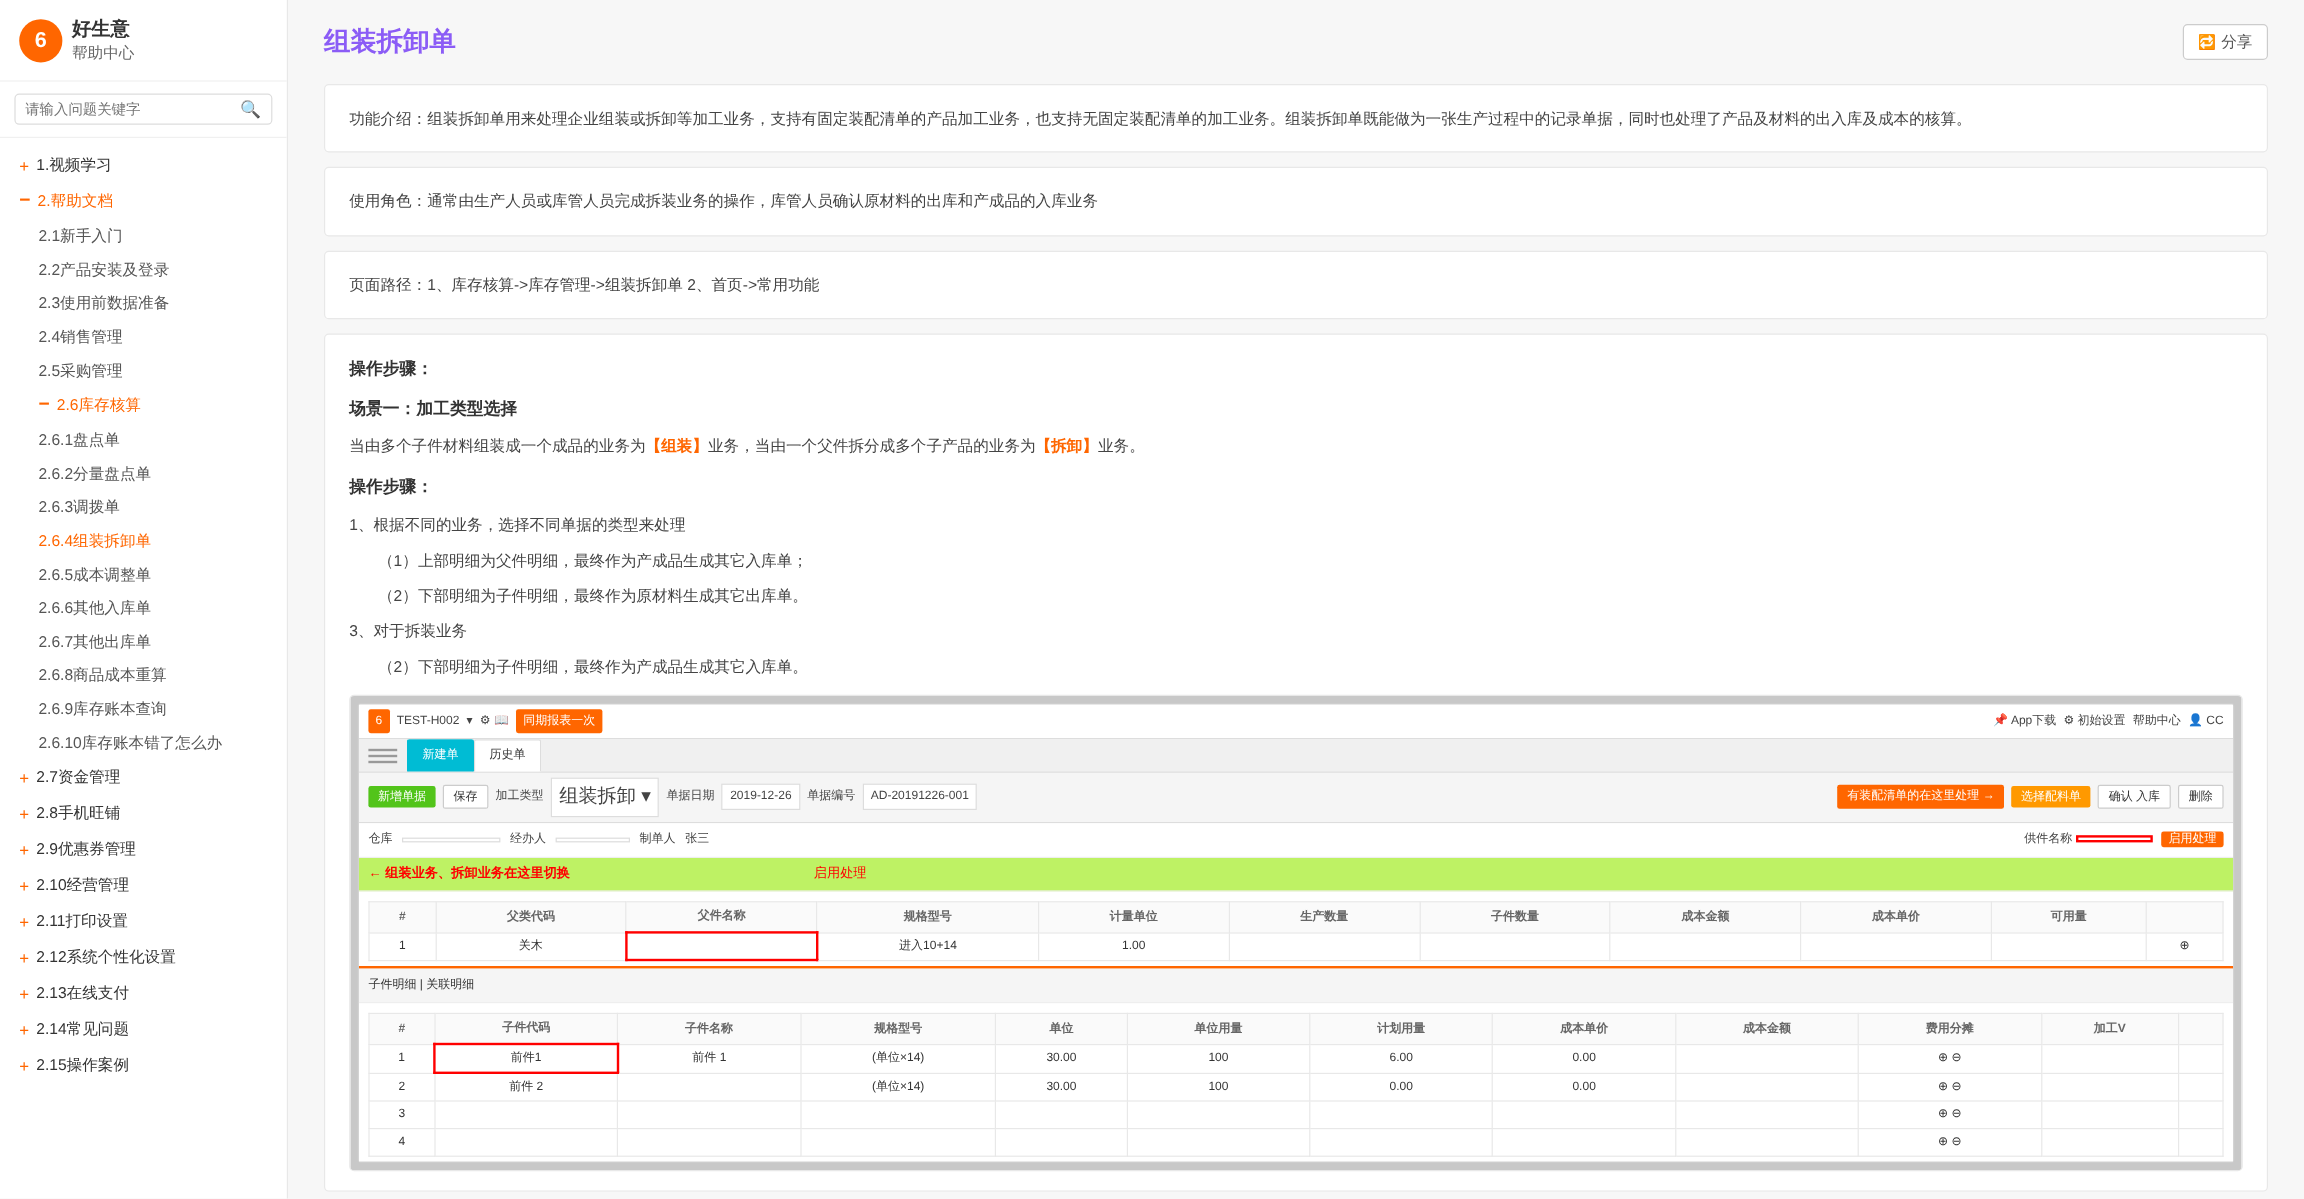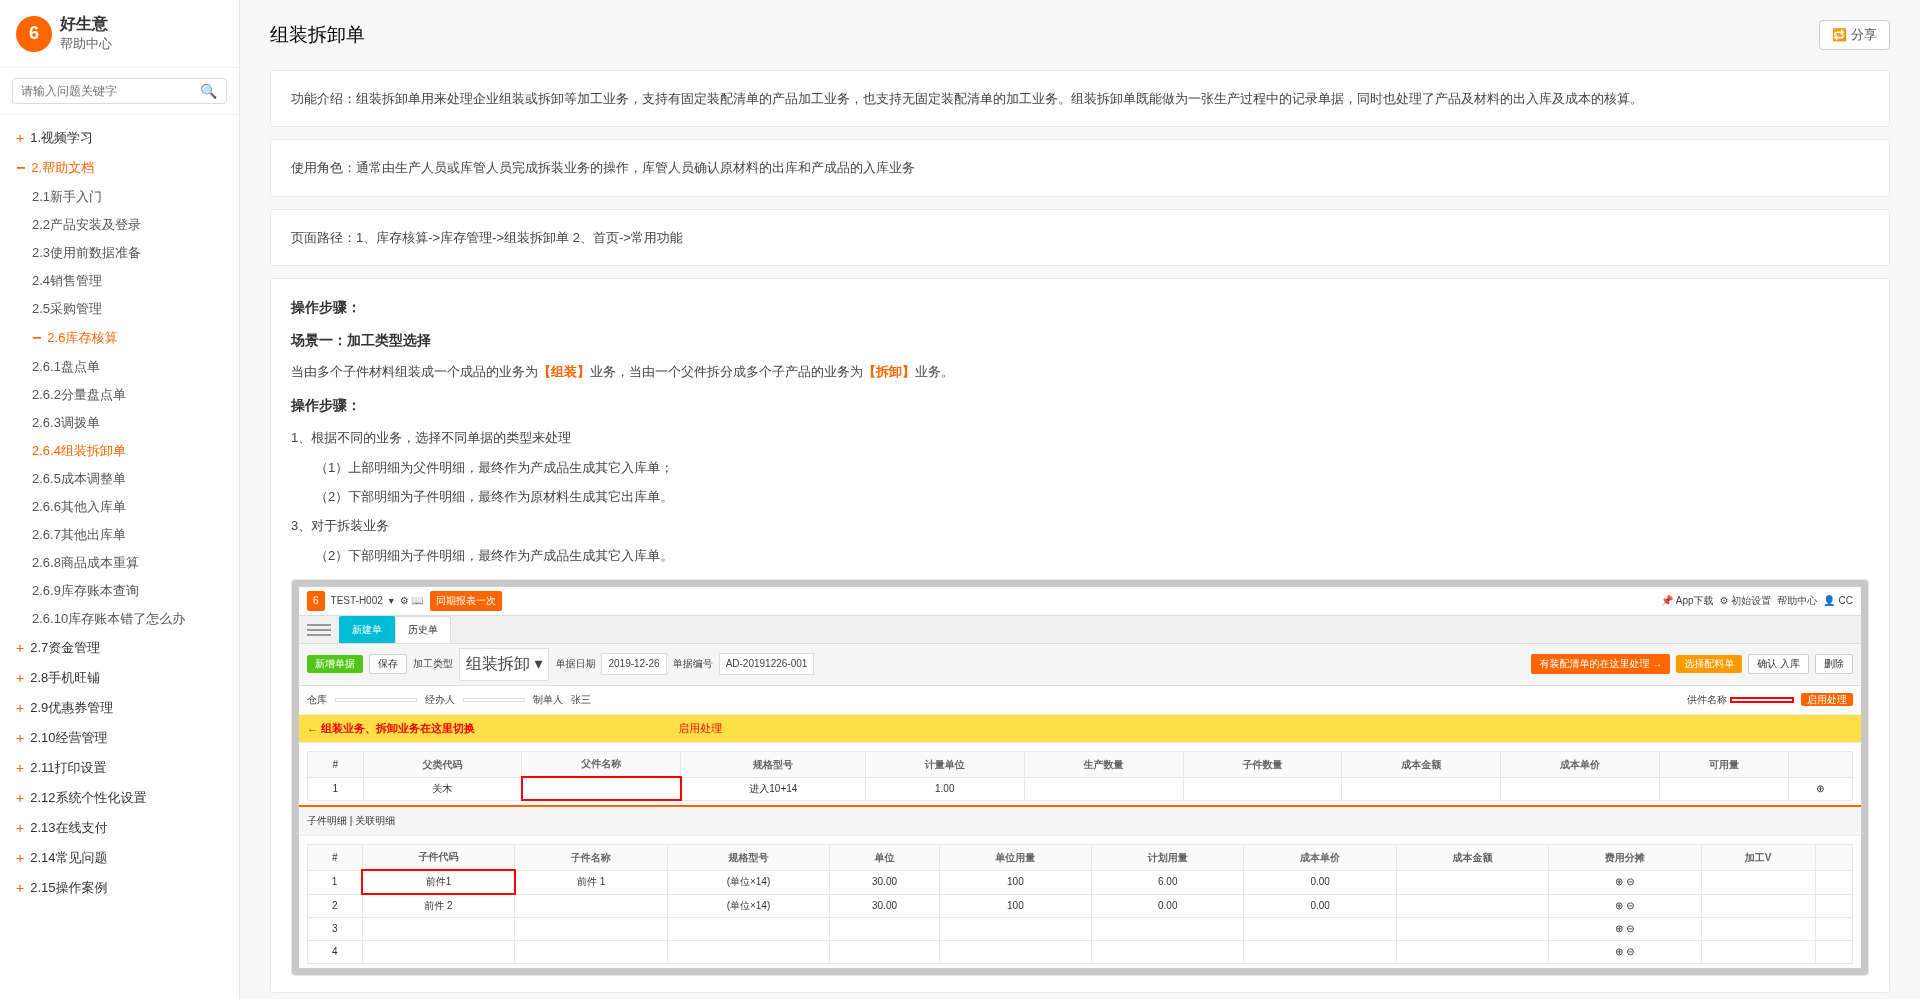--- a/index.html
+++ b/index.html
@@ -86,23 +86,23 @@
     }
 
     
     #page-header {
       display: flex;
       align-items: center;
       justify-content: space-between;
       margin-bottom: 20px;
     }
     #page-title {
-      font-size: 19px;
-      color: #000000;
-      font-weight: 400;
+      font-size: 22px;
+      color: #8b5cf6;
+      font-weight: 700;
     }
     .share-btn {
       display: flex; align-items: center; gap: 4px;
       border: 1px solid #ccc;
       border-radius: 4px;
       padding: 5px 12px;
       background: #fff;
       cursor: pointer;
       font-size: 13px;
       color: #555;
@@ -391,21 +391,21 @@
             <span style="font-size:10px;">张三</span>
             <span style="flex:1;"></span>
 
             <div style="position:relative;">
               <span style="font-size:10px;">供件名称</span>
               <span style="border:2px solid #f00;padding:1px 30px;font-size:10px;background:#fff;display:inline-block;"></span>
               <span style="background:#f60;color:#fff;padding:1px 6px;font-size:10px;border-radius:2px;margin-left:4px;">启用处理</span>
             </div>
           </div>
 
-          <div style="background:#fde047;padding:4px 8px;border-bottom:1px solid #eee;">
+          <div style="background:#bef264;padding:4px 8px;border-bottom:1px solid #eee;">
             <span style="color:red;font-size:11px;font-weight:bold;">← 组装业务、拆卸业务在这里切换</span>
             <span style="flex:1;"></span>
             <span style="color:red;font-size:11px;margin-left:200px;">启用处理</span>
           </div>
 
           <div style="padding:4px 8px;background:#fff;">
             <table class="mock-table">
               <thead>
                 <tr>
                   <th>#</th>

